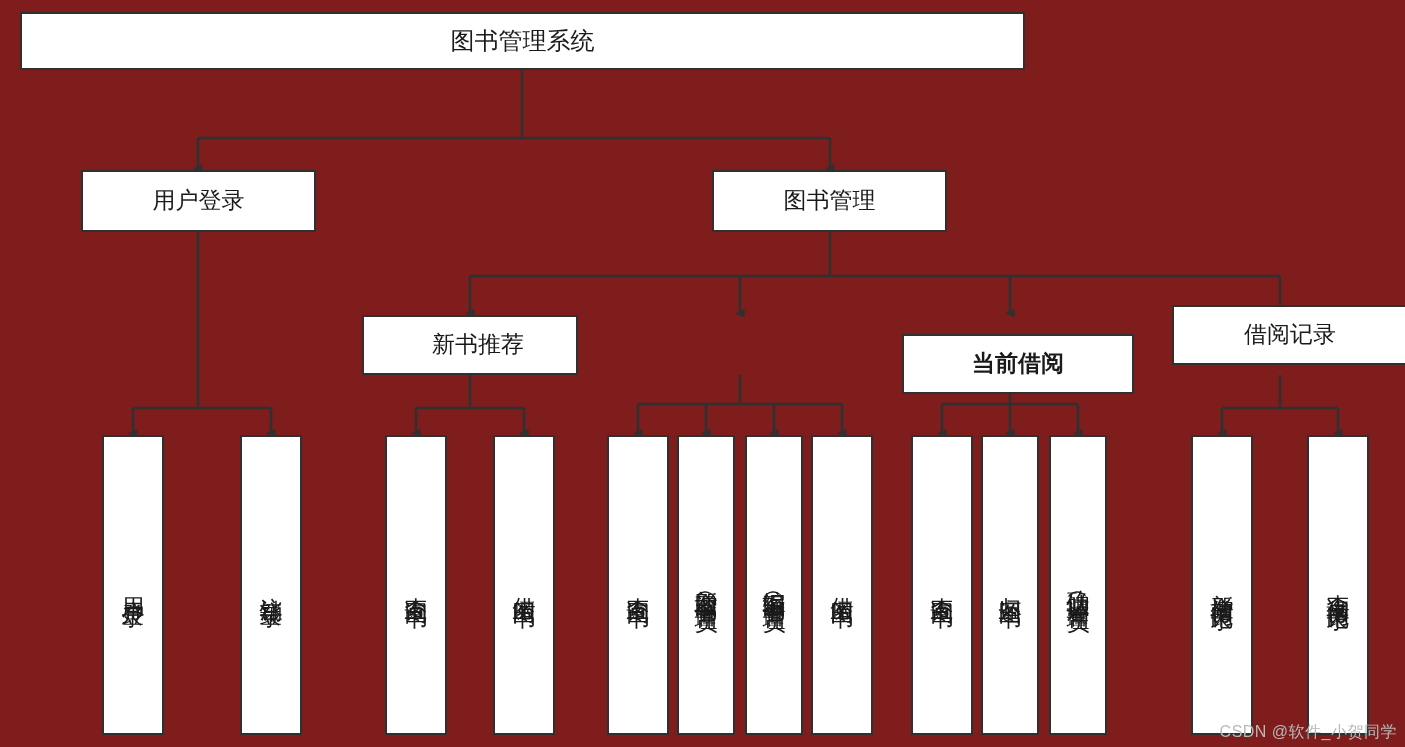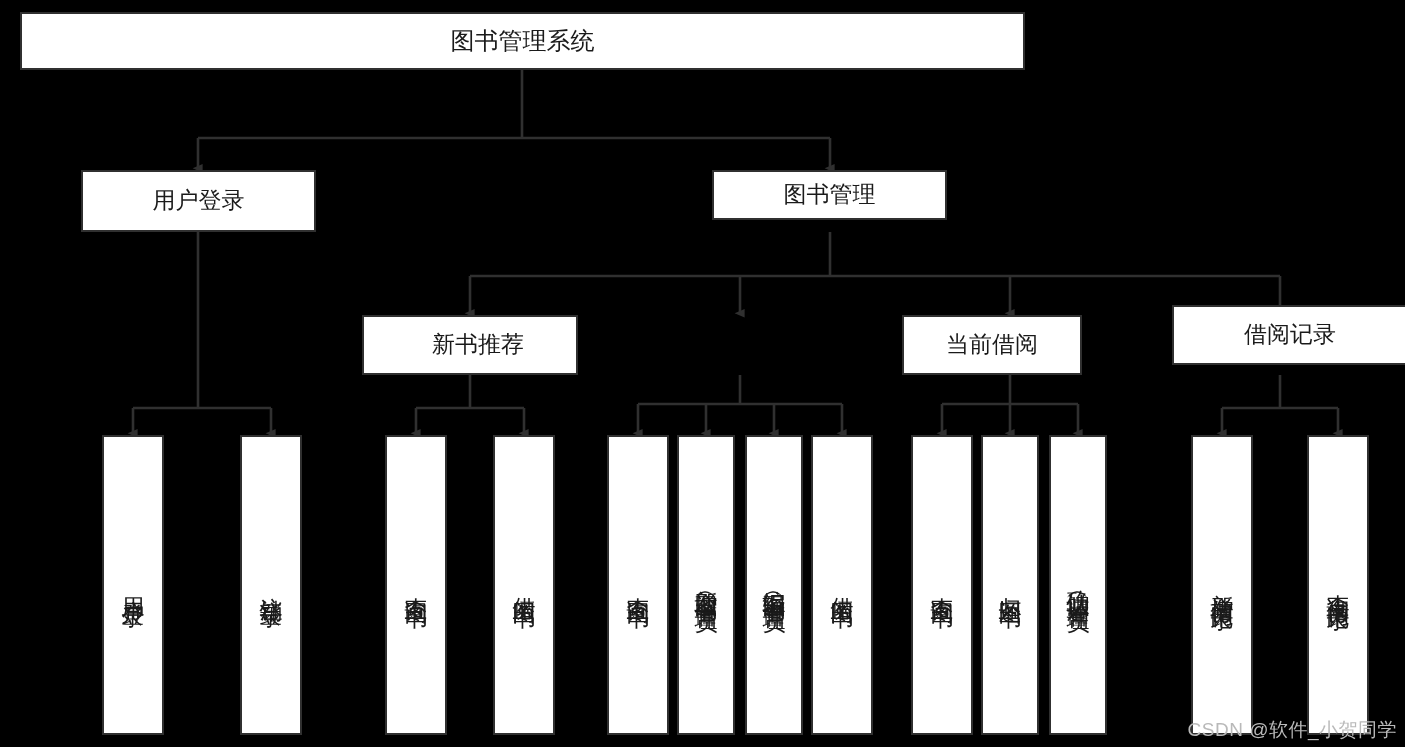--- a/index.html
+++ b/index.html
@@ -8,21 +8,21 @@
     padding: 0;
     background: #ffffff;
   }
   body {
     font-family: "Liberation Sans", "DejaVu Sans", sans-serif;
   }
   #canvas {
     position: relative;
     width: 1405px;
     height: 747px;
-    background: #000000;
+    background: #7f1d1d;
     overflow: hidden;
   }
   #edges {
     position: absolute;
     left: 0;
     top: 0;
     width: 1405px;
     height: 747px;
     pointer-events: none;
   }
@@ -62,21 +62,21 @@
     font-size: 23px;
     letter-spacing: 3px;
     line-height: 1;
     white-space: nowrap;
     max-height: 290px;
   }
   .watermark {
     position: absolute;
     right: 8px;
     bottom: 4px;
-    font-size: 19px;
+    font-size: 16px;
     color: #b9b9b9;
     letter-spacing: 0.5px;
     white-space: nowrap;
     z-index: 5;
     font-family: "Liberation Sans", "DejaVu Sans", sans-serif;
     margin-left: 36px;
   }
 </style>
 </head>
 <body>
@@ -133,28 +133,28 @@
     </g>
   </svg>
 
   <div class="node horiz root" style="left:20px; top:12px; width:1005px; height:58px;">
     <span class="node-label">图书管理系统</span>
   </div>
 
   <div class="node horiz" style="left:81px; top:170px; width:235px; height:62px;">
     <span class="node-label">用户登录</span>
   </div>
-  <div class="node horiz" style="left:712px; top:170px; width:235px; height:50px;">
+  <div class="node horiz" style="left:712px; top:170px; width:235px; height:62px;">
     <span class="node-label">图书管理</span>
   </div>
 
   <div class="node horiz" style="left:362px; top:315px; width:216px; height:60px;padding-left:16px;">
     <span class="node-label">新书推荐</span>
   </div>
-  <div class="node horiz" style="left:902px; top:315px; width:180px; height:60px;">
+  <div class="node horiz" style="left:902px; top:334px; width:232px; height:60px;font-weight:bold;">
     <span class="node-label">当前借阅</span>
   </div>
   <div class="node horiz" style="left:1172px; top:305px; width:236px; height:60px;">
     <span class="node-label">借阅记录</span>
   </div>
 
   <div class="node vert" style="left:102px; top:435px; width:62px; height:300px;">
     <span class="node-label">用户登录</span>
   </div>
   <div class="node vert" style="left:240px; top:435px; width:62px; height:300px;">

